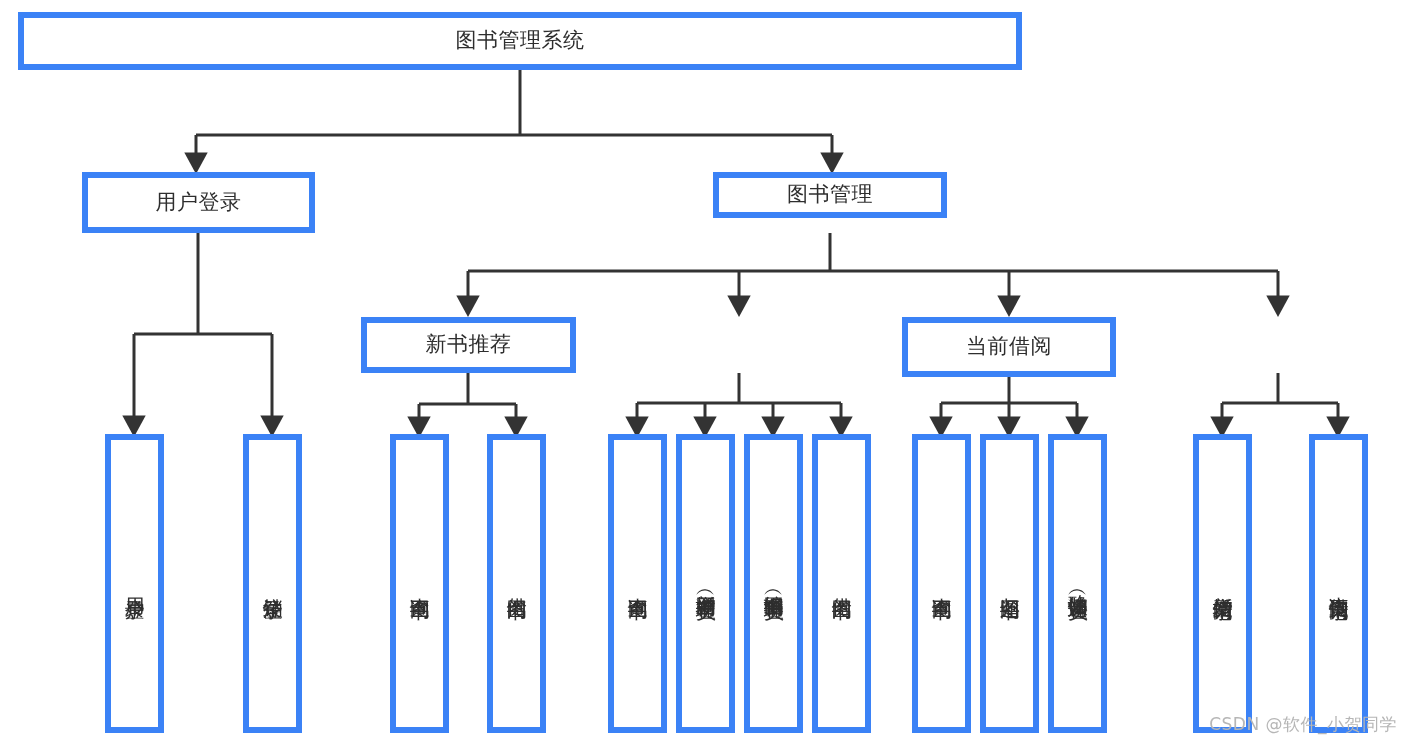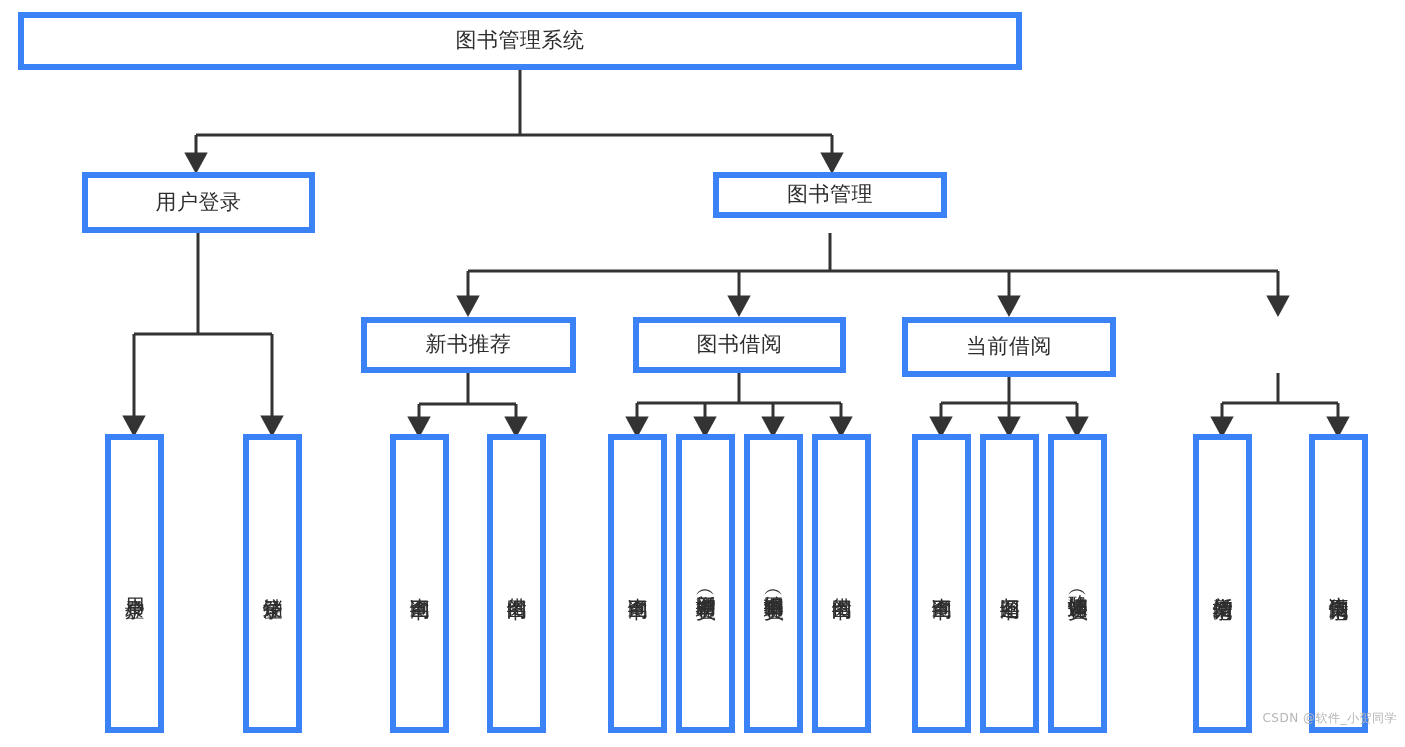--- a/index.html
+++ b/index.html
@@ -56,22 +56,22 @@
     text-orientation: upright;
     font-size: 20px;
     line-height: 1.08;
     letter-spacing: 1px;
     white-space: normal;
     max-height: 100%;
   }
   .watermark {
     position: absolute;
     right: 8px;
-    bottom: 20px;
-    font-size: 12px;
+    bottom: 11px;
+    font-size: 17px;
     color: #b6b6b6;
     letter-spacing: 0.5px;
     z-index: 5;
     white-space: nowrap;
     font-family: "DejaVu Sans", "Liberation Sans", sans-serif;
   }
 </style>
 </head>
 <body>
 
@@ -135,23 +135,20 @@
   <div class="node-box" style="left:82px; top:172px; width:233px; height:61px;">
     <span class="node-label">用户登录</span>
   </div>
   <div class="node-box" style="left:713px; top:172px; width:234px; height:46px;">
     <span class="node-label">图书管理</span>
   </div>
 
   <div class="node-box" style="left:361px; top:317px; width:215px; height:56px;">
     <span class="node-label">新书推荐</span>
   </div>
-  <div class="node-box" style="left:633px; top:317px; width:213px; height:56px;">
-    <span class="node-label">图书借阅</span>
-  </div>
   <div class="node-box" style="left:902px; top:317px; width:214px; height:60px;">
     <span class="node-label">当前借阅</span>
   </div>
 
   <div class="node-box vertical" style="left:105px; top:434px; width:59px; height:299px;">
     <span class="node-label">用户登录</span>
   </div>
   <div class="node-box vertical" style="left:243px; top:434px; width:59px; height:299px;">
     <span class="node-label">注销登录</span>
   </div>

